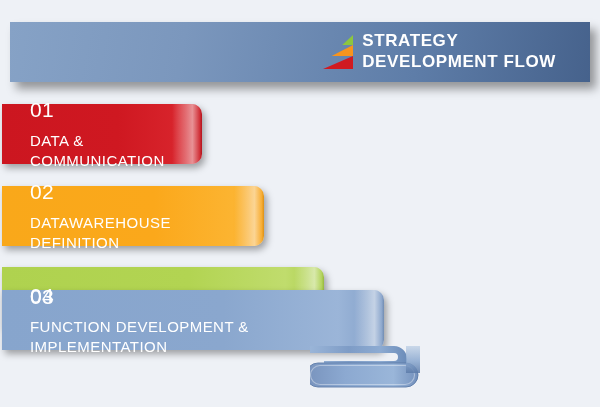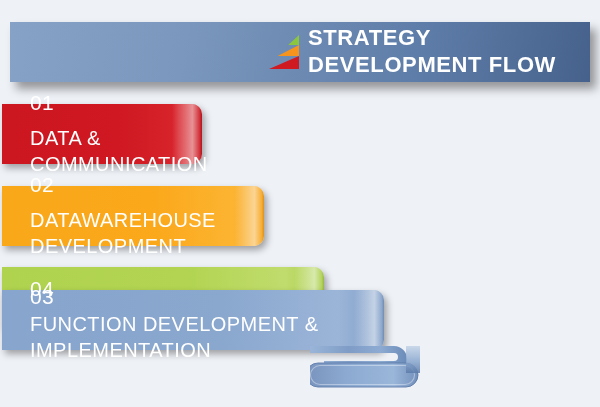--- a/index.html
+++ b/index.html
@@ -30,21 +30,21 @@
     padding-right: 34px;
   }
   .brand {
     display: flex;
     align-items: center;
     gap: 9px;
   }
   .brand-mark { width: 30px; height: 36px; display: block; flex: 0 0 auto; }
   .brand-text {
     color: #ffffff;
-    font-size: 22px;
+    font-size: 17px;
     font-weight: bold;
     letter-spacing: 0.6px;
     line-height: 1.22;
     text-align: left;
     white-space: pre-line;
   }
 
   
   .ribbon { position: absolute; left: 0; }
 
@@ -83,21 +83,21 @@
     background: linear-gradient(90deg,
       rgba(255,255,255,0.00) 0%,
       rgba(255,255,255,0.34) 45%,
       rgba(255,255,255,0.52) 68%,
       rgba(255,255,255,0.12) 92%,
       rgba(0,0,0,0.10) 100%);
   }
 
   .label { display: flex; align-items: baseline; gap: 9px; position: relative; z-index: 2; flex-direction: column; }
   .num { font-size: 21px; font-weight: normal; line-height: 1.18; letter-spacing: 0.3px; }
-  .txt { font-size: 20px; line-height: 1.30; letter-spacing: 0.45px; white-space: pre-line; }
+  .txt { font-size: 15px; line-height: 1.30; letter-spacing: 0.45px; white-space: pre-line; }
 
   
   #row1 { top: 104px; }
   #row1 .front   { top: 0;  width: 200px; }
   #row1 .backbar { top: 46px; left: 0; }
 
   #row2 { top: 166px; }
   #row2 .front   { top: 0;  width: 262px; margin-top: 20px; }
   #row2 .backbar { top: 46px; left: 0; }
 
@@ -150,21 +150,21 @@
       <span class="fold"></span>
     </div>
   </div>
 
   <div class="ribbon" id="row2">
     <div class="backbar c-orange-b"></div>
     <div class="front c-orange">
       <div class="label">
         <span class="num">02</span>
         <span class="txt">DATAWAREHOUSE
-DEVELOPMENT</span>
+DEFINITION</span>
       </div>
       <span class="fold"></span>
     </div>
   </div>
 
   <div class="ribbon" id="row3">
     <div class="backbar c-green-b"></div>
     <div class="front c-green">
       <div class="label">
         <span class="num">03</span>

